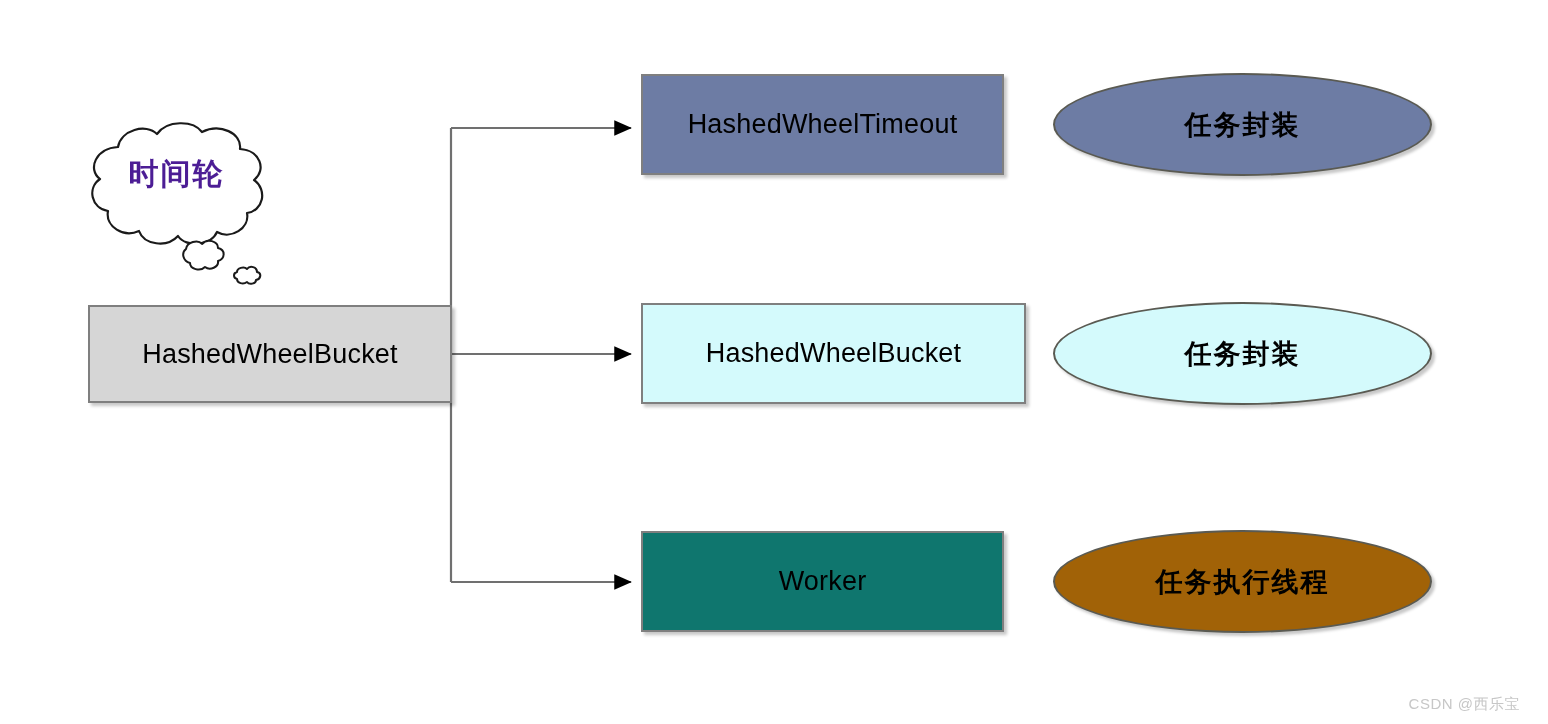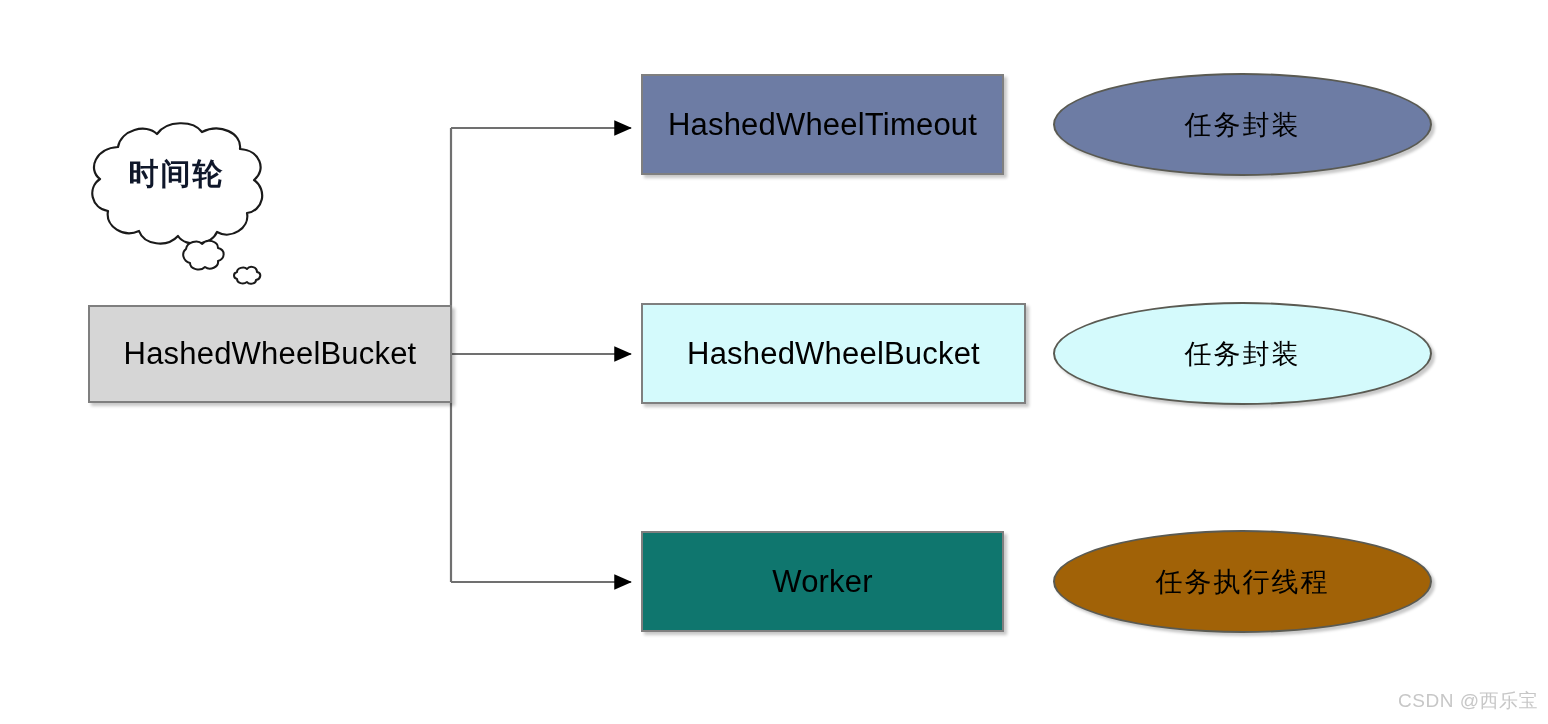--- a/index.html
+++ b/index.html
@@ -24,27 +24,27 @@
   .node-box {
     position: absolute;
     box-sizing: border-box;
     border: 2px solid #7f7f7f;
     display: flex;
     align-items: center;
     justify-content: center;
     box-shadow: 3px 3px 3px rgba(0,0,0,0.22);
   }
   .node-label {
-    font-size: 31px;
+    font-size: 27px;
     color: #000000;
     letter-spacing: 0.2px;
     white-space: nowrap;
   }
   .node-label.cjk {
-    font-weight: normal;
+    font-weight: bold;
     font-size: 27px;
     letter-spacing: 2px;
   }
   .ellipse-node {
     position: absolute;
     box-sizing: border-box;
     border: 2px solid #5a5a52;
     border-radius: 50%;
     display: flex;
     align-items: center;
@@ -72,27 +72,27 @@
     left: 74px;
     top: 114px;
     width: 205px;
     height: 120px;
     display: flex;
     align-items: center;
     justify-content: center;
     font-size: 30px;
     font-weight: bold;
     letter-spacing: 2px;
-    color: #0f172a;
+    color: #4c1d95;
   }
   #watermark {
     position: absolute;
-    right: 10px;
+    right: 28px;
     bottom: 10px;
-    font-size: 19px;
+    font-size: 15px;
     color: #c7c7c7;
     letter-spacing: 0.5px;
     white-space: nowrap;
   }
 </style>
 </head>
 <body>
 
 <svg id="canvas" viewBox="0 0 1548 724" xmlns="http://www.w3.org/2000/svg">
   <defs>

